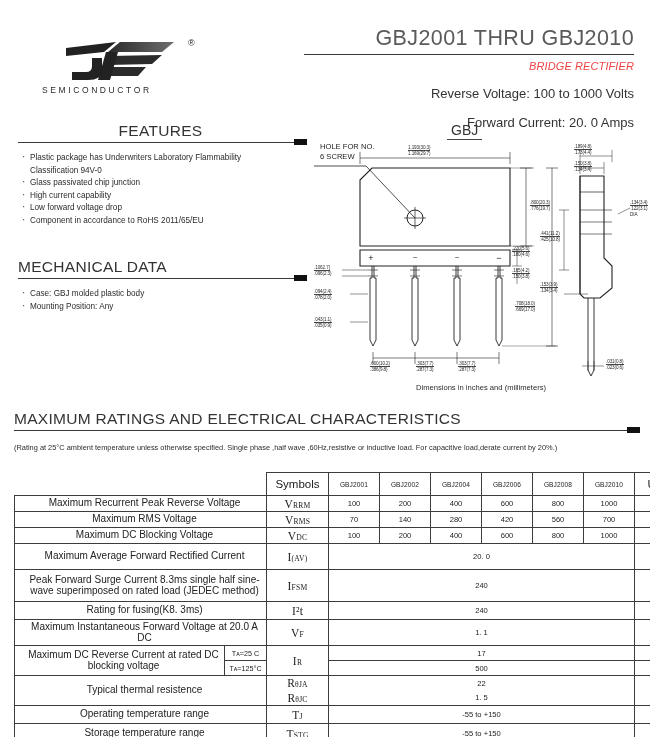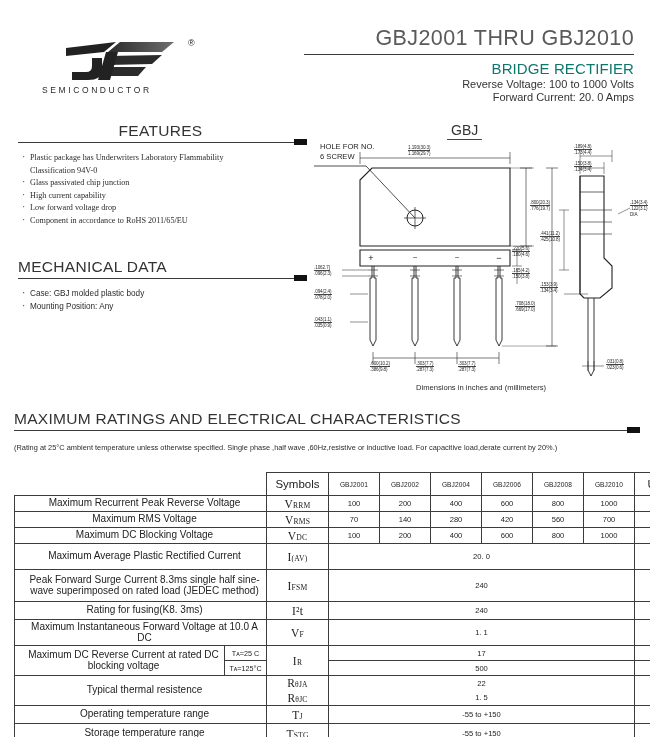--- a/index.html
+++ b/index.html
@@ -45,29 +45,30 @@
   }
   .main-title {
     font-size: 21.5px;
     color: #5a5a5a;
     letter-spacing: 0.4px;
     white-space: nowrap;
     padding-bottom: 3px;
     border-bottom: 1.6px solid #3a3a3a;
   }
   .sub-title {
-    font-size: 15px;
-    color: #0f766e;
+    font-size: 11px;
+    color: #ef4444;
     margin-top: 5px;
     letter-spacing: 0.1px;
+    font-style: italic;
   }
   .spec-line {
-    font-size: 11px;
+    font-size: 13px;
     color: #333;
-    margin-top: 1px;
+    margin-top: 14px;
   }
 
   
   .sec-head {
     position: absolute;
     width: 285px;
   }
   .sec-head .sec-title {
     font-size: 15.5px;
     color: #333;
@@ -252,21 +253,21 @@
     <div class="sub-title">BRIDGE RECTIFIER</div>
     <div class="spec-line">Reverse Voltage: 100 to 1000 Volts</div>
     <div class="spec-line">Forward Current: 20. 0 Amps</div>
   </div>
 </div>
 
 <div class="sec-head" style="left:18px; top:122px;text-align:center;">
   <div class="sec-title">FEATURES</div>
   <div class="sec-rule"></div>
 </div>
-<ul class="feat" style="left:20px; top:152px; width:290px;font-family:Liberation Serif, serif;">
+<ul class="feat" style="left:20px; top:152px; width:290px;">
   <li><span>Plastic package has Underwriters Laboratory Flammability</span></li>
   <li class="nobullet" style="padding-left:10px"><span>Classification 94V-0</span></li>
   <li><span>Glass passivated chip junction</span></li>
   <li><span>High  current  capability</span></li>
   <li><span>Low  forward  voltage drop</span></li>
   <li><span>Component in accordance to RoHS 2011/65/EU</span></li>
 </ul>
 
 <div class="sec-head" style="left:18px; top:258px;">
   <div class="sec-title">MECHANICAL DATA</div>
@@ -504,21 +505,21 @@
       <td class="val">100</td>
       <td class="val">200</td>
       <td class="val">400</td>
       <td class="val">600</td>
       <td class="val">800</td>
       <td class="val">1000</td>
       <td class="unitsm">Volts</td>
     </tr>
 
     <tr class="r-2">
-      <td colspan="2" class="desc">Maximum Average Plastic Rectified Current</td>
+      <td colspan="2" class="desc">Maximum Average Forward Rectified Current</td>
       <td class="sym"><span>I</span><span class="sm">(AV)</span></td>
       <td class="val" colspan="6">20. 0</td>
       <td class="unitsm">Amp</td>
     </tr>
 
     <tr class="r-3">
       <td colspan="2" class="desc two-line">
         <span>Peak Forward Surge Current 8.3ms single half sine-wave superimposed on rated load (JEDEC method)</span>
       </td>
       <td class="sym"><span>I</span><span class="sm">FSM</span></td>
@@ -527,21 +528,21 @@
     </tr>
 
     <tr class="r-18">
       <td colspan="2" class="desc">Rating for  fusing(K8. 3ms)</td>
       <td class="sym">I²t</td>
       <td class="val" colspan="6">240</td>
       <td class="units">A²s</td>
     </tr>
 
     <tr class="r-2">
-      <td colspan="2" class="desc two-line">Maximum Instantaneous Forward Voltage at 10.0 A DC</td>
+      <td colspan="2" class="desc two-line">Maximum Instantaneous Forward Voltage at 20.0 A DC</td>
       <td class="sym"><span>V</span><span class="sm">F</span></td>
       <td class="val" colspan="6">1. 1</td>
       <td class="unitsm">Volts</td>
     </tr>
 
     <tr class="r-sm">
       <td rowspan="2" class="desc">Maximum DC Reverse Current at rated DC blocking voltage</td>
       <td class="sub">Tᴀ=25  C</td>
       <td rowspan="2" class="sym"><span>I</span><span class="sm">R</span></td>
       <td class="val" colspan="6">17</td>

